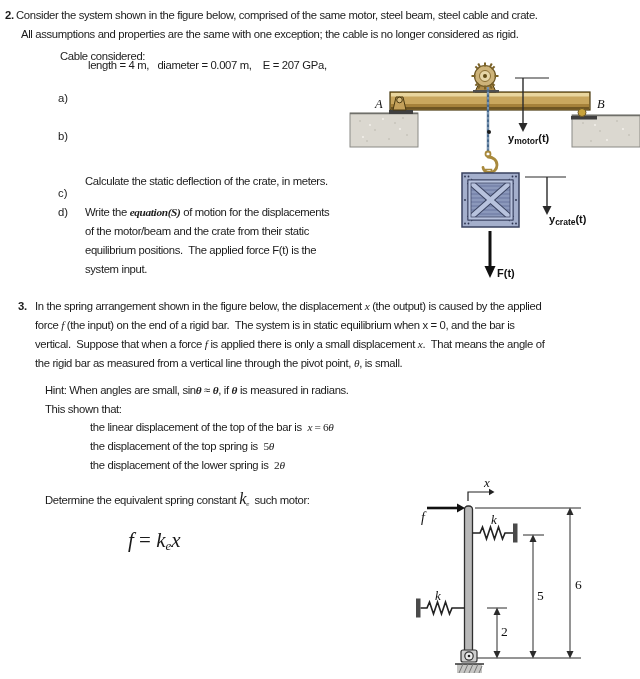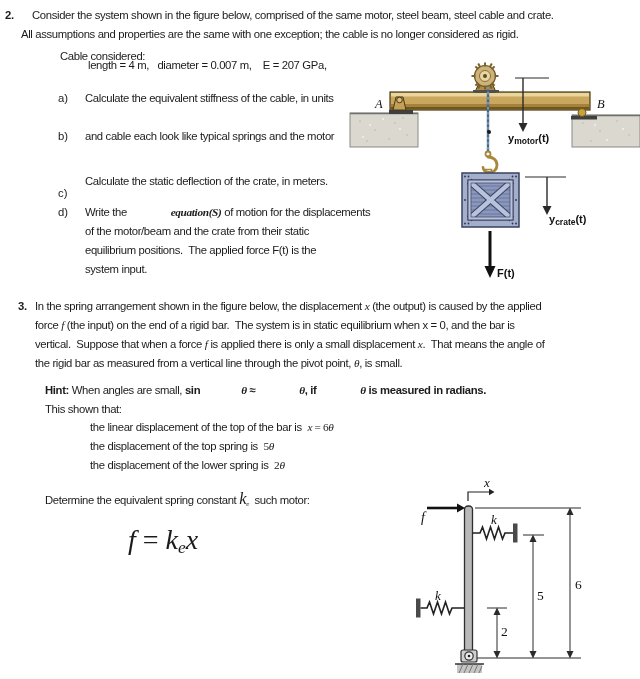--- a/index.html
+++ b/index.html
@@ -2,48 +2,48 @@
 <html><head>
 <meta charset="utf-8">
 <style>
   html,body{margin:0;padding:0;}
   body{width:640px;height:679px;position:relative;background:#ffffff;overflow:hidden;
        font-family:"Liberation Sans",sans-serif;color:#1b1b1b;}
   .tline{position:absolute;white-space:pre;font-size:11.3px;letter-spacing:-0.35px;line-height:19px;}
   .lines .line{height:19px;white-space:pre;}
   .pnum{font-weight:700;}
   .marker{position:absolute;font-size:11.3px;line-height:19px;}
-  .sg-b{font-weight:700;}
+  .sg-b{font-weight:400;}
   .sg-m{font-family:"Liberation Serif",serif;font-style:italic;}
   .sg-sr{font-family:"Liberation Serif",serif;}
-  .sg-bi{font-family:"Liberation Serif",serif;font-style:italic;font-weight:700;margin-left:41px;}
+  .sg-bi{font-family:"Liberation Serif",serif;font-style:italic;font-weight:700;}
   .sg-sub{font-family:"Liberation Serif",serif;font-style:italic;font-size:0.62em;vertical-align:-0.22em;}
   .sg-kbig{font-family:"Liberation Serif",serif;font-style:italic;font-size:16.5px;}
-  .eq{font-size:28px;letter-spacing:0;}
+  .eq{font-size:21px;letter-spacing:0;}
   .fig{position:absolute;}
   .svglabel{font-family:"Liberation Sans",sans-serif;font-weight:700;font-size:11px;fill:#111;}
   .svglabel-sub{font-family:"Liberation Sans",sans-serif;font-weight:700;font-size:8.5px;fill:#111;}
   .ablabel{font-family:"Liberation Serif",serif;font-style:italic;font-size:12.5px;fill:#111;}
   .mvar{font-family:"Liberation Serif",serif;font-style:italic;font-size:13px;fill:#111;}
   .mvarf{font-family:"Liberation Serif",serif;font-style:italic;font-size:14px;fill:#111;}
   .dim{font-family:"Liberation Serif",serif;font-size:13.5px;fill:#111;}
 </style>
 </head>
 <body>
 
 <div class="tline pnum" style="left:5px;top:6px">2.</div>
-<div class="tline" style="left:32px;top:6px">Consider the system shown in the figure below, comprised of the same motor, steel beam, steel cable and crate.</div>
+<div class="tline" style="left:16px;top:6px">Consider the system shown in the figure below, comprised of the same motor, steel beam, steel cable and crate.</div>
 <div class="tline" style="left:21px;top:25px">All assumptions and properties are the same with one exception; the cable is no longer considered as rigid.</div>
 <div class="tline" style="left:60px;top:47px">Cable considered:</div>
 <div class="tline" style="left:88px;top:56px">length = 4 m,   diameter = 0.007 m,    E = 207 GPa,</div>
 
 <div class="marker" style="left:58px;top:89px">a)</div>
-<div class="tline lines" style="left:85px;top:89px"><div class="line"><span class="seg">Calculate the equivalent stiffness of the cable, in units</span></div></div>
+<div class="tline lines" style="left:85px;top:89px"></div>
 <div class="marker" style="left:58px;top:127px">b)</div>
-<div class="tline lines" style="left:85px;top:127px"><div class="line"><span class="seg">and cable each look like typical springs and the motor</span></div></div>
+<div class="tline lines" style="left:85px;top:127px"></div>
 <div class="marker" style="left:58px;top:184px">c)</div>
 <div class="tline lines" style="left:85px;top:172px"><div class="line"><span class="seg">Calculate the static deflection of the crate, in meters.</span></div></div>
 <div class="marker" style="left:58px;top:203px">d)</div>
 <div class="tline lines" style="left:85px;top:203px"><div class="line"><span class="seg">Write the </span><span class="seg sg-bi">equation(S)</span><span class="seg"> of motion for the displacements</span></div><div class="line"><span class="seg">of the motor/beam and the crate from their static</span></div><div class="line"><span class="seg">equilibrium positions.  The applied force F(t) is the</span></div><div class="line"><span class="seg">system input.</span></div></div>
 
 <div class="tline pnum" style="left:18px;top:297px">3.</div>
 <div class="tline lines" style="left:35px;top:297px"><div class="line"><span class="seg">In the spring arrangement shown in the figure below, the displacement </span><span class="seg sg-m">x</span><span class="seg"> (the output) is caused by the applied</span></div><div class="line"><span class="seg">force </span><span class="seg sg-m">f</span><span class="seg"> (the input) on the end of a rigid bar.  The system is in static equilibrium when x = 0, and the bar is</span></div><div class="line"><span class="seg">vertical.  Suppose that when a force </span><span class="seg sg-m">f</span><span class="seg"> is applied there is only a small displacement </span><span class="seg sg-m">x</span><span class="seg">.  That means the angle of</span></div><div class="line"><span class="seg">the rigid bar as measured from a vertical line through the pivot point, </span><span class="seg sg-m">θ</span><span class="seg">, is small.</span></div></div>
 <div class="tline" style="left:45px;top:381px"><span class="seg sg-b">Hint:</span><span class="seg"> When angles are small, </span><span class="seg sg-b">sin</span><span class="seg sg-bi">θ</span><span class="seg sg-b"> ≈ </span><span class="seg sg-bi">θ</span><span class="seg sg-b">, if </span><span class="seg sg-bi">θ</span><span class="seg sg-b"> is measured in radians.</span></div>
 <div class="tline" style="left:45px;top:400px">This shown that:</div>
 <div class="tline lines" style="left:90px;top:418px"><div class="line"><span class="seg">the linear displacement of the top of the bar is  </span><span class="seg sg-m">x</span><span class="seg sg-sr"> = 6</span><span class="seg sg-m">θ</span></div><div class="line"><span class="seg">the displacement of the top spring is  </span><span class="seg sg-sr">5</span><span class="seg sg-m">θ</span></div><div class="line"><span class="seg">the displacement of the lower spring is  </span><span class="seg sg-sr">2</span><span class="seg sg-m">θ</span></div></div>

